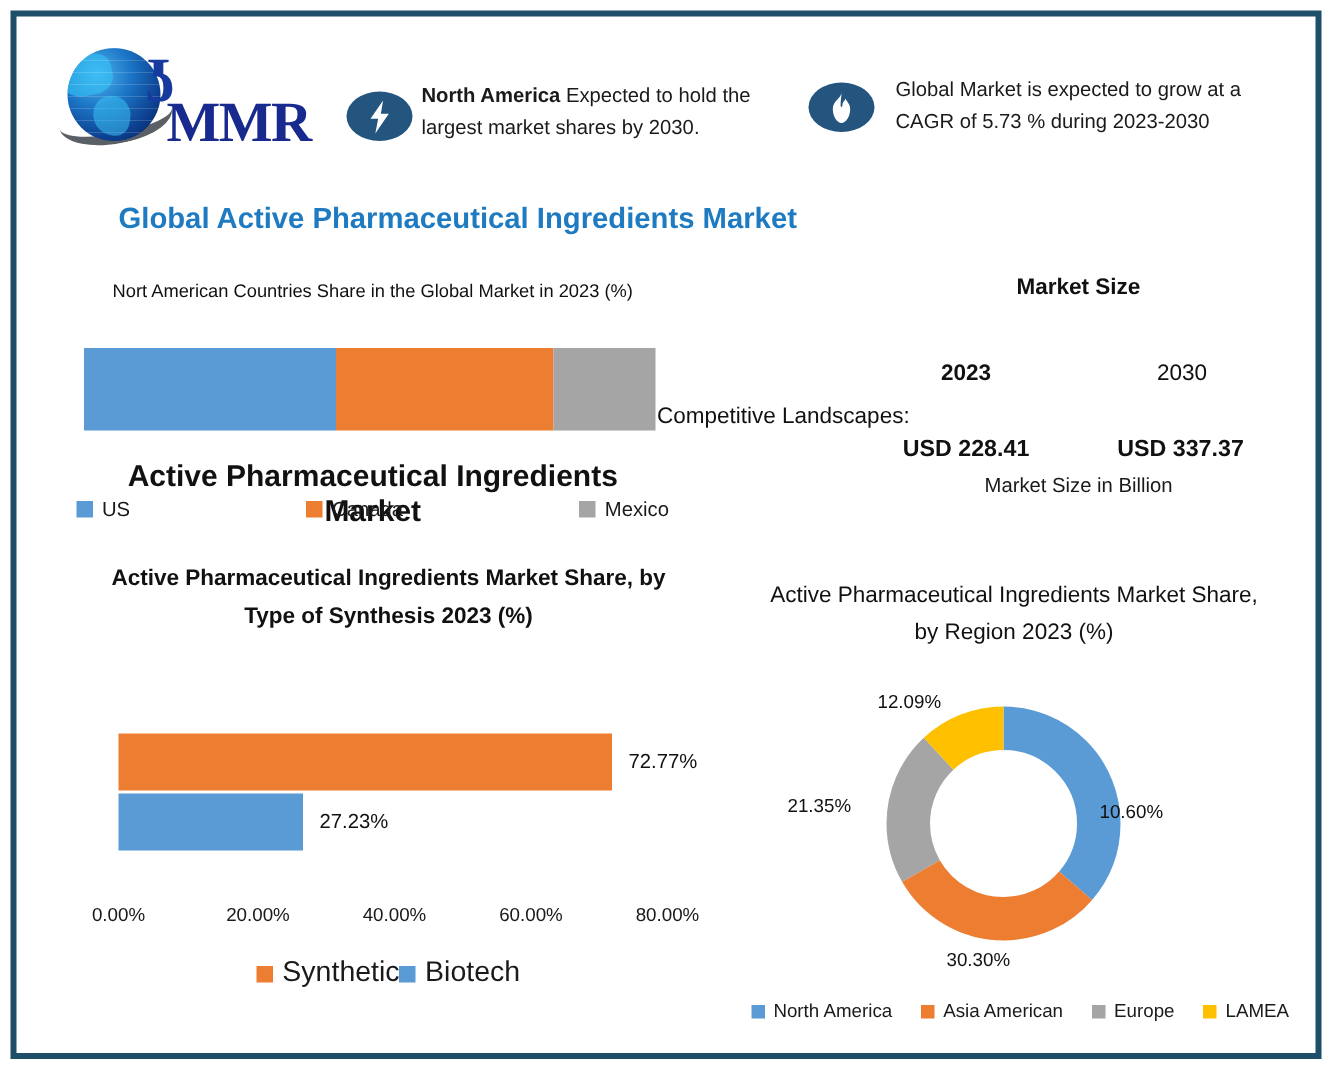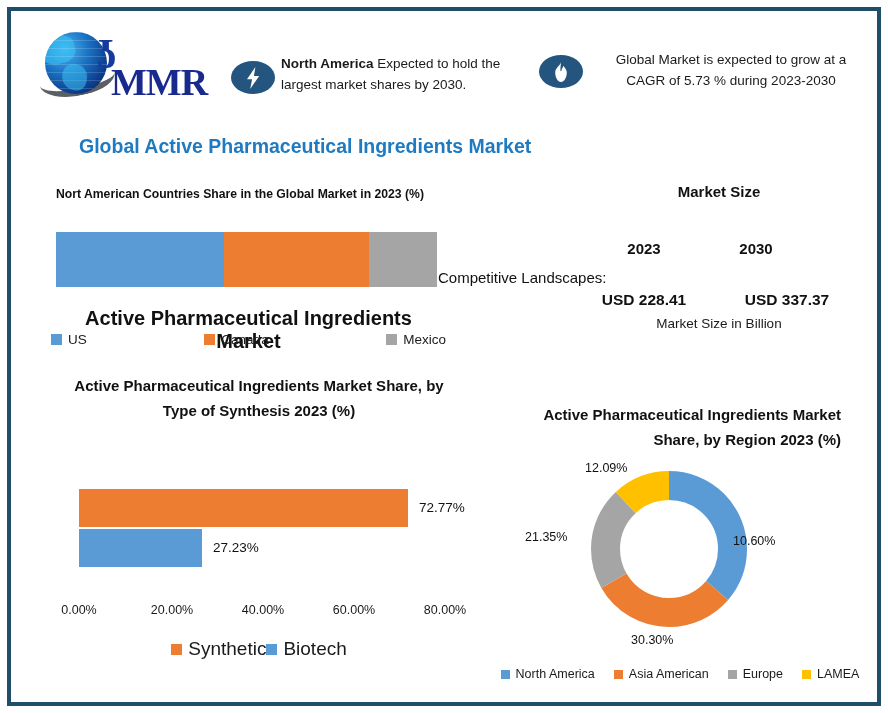--- a/index.html
+++ b/index.html
@@ -78,33 +78,33 @@
   #callout1 { left:220px; top:42px; width:300px; height:52px; }
   #callout1 .ctext {
     position:absolute; left:50px; top:0px; width:250px;
     font-size:13.5px; color:#1a1a1a; line-height:21px;
   }
   #callout1 .ctext b { font-weight:700; }
 
   #callout2 { left:528px; top:38px; width:330px; height:72px; }
   #callout2 .ctext {
     position:absolute; left:58px; top:0px; width:268px;
-    font-size:13.5px; color:#1a1a1a; line-height:21px; text-align:center;
+    font-size:13.5px; color:#1a1a1a; line-height:21px; 
   }
 
   
   #main-title {
     left:68px; top:124px; width:520px;
     font-size:19.5px; font-weight:700; color:#1F7BC1;
   }
 
   
   #sb-title {
     left:45px; top:174px; width:385px;
-    font-size:12.2px; font-weight:700; color:#111; line-height:19px;
+    text-align:center; font-size:12.2px; font-weight:400; color:#111; line-height:19px;
   }
   #stackbar {
     left:45px; top:221px; width:381px; height:55px;
     display:flex;
   }
   #stackbar > div { height:100%; }
   #sb-caption {
     left:40px; top:296px; width:395px; text-align:center;
     font-size:20px; font-weight:700; color:#111;
   }
@@ -114,22 +114,22 @@
     font-size:13.5px; color:#1a1a1a;
   }
   .lg { display:flex; align-items:center; gap:6px; }
   .swatch { width:11px; height:11px; display:inline-block; }
 
   
   #ms-title { left:580px; top:172px; width:256px; text-align:center;
     font-size:15px; font-weight:700; color:#111; }
   #ms-y1 { left:580px; top:229px; width:106px; text-align:center;
     font-size:15px; font-weight:700; color:#111; }
-  #ms-y2 { left:684px; top:229px; width:122px; text-align:center;
-    font-size:15px; font-weight:700; color:#111; }
+  #ms-y2 { left:716px; top:229px; width:122px; text-align:center;
+    font-size:15px; font-weight:400; color:#111; }
   #ms-v1 { left:570px; top:280px; width:126px; text-align:center;
     font-size:15.5px; font-weight:700; color:#111; }
   #ms-v2 { left:706px; top:280px; width:140px; text-align:center;
     font-size:15.5px; font-weight:700; color:#111; }
   #ms-unit { left:580px; top:305px; width:256px; text-align:center;
     font-size:13.5px; color:#1a1a1a; }
   #comp-land { left:427px; top:258px; font-size:15px; color:#111; }
 
   
   #bc-title {
@@ -147,22 +147,22 @@
   }
   #bc-axis span { position:absolute; text-align:center; width:70px; }
   #bc-legend {
     left:58px; top:627px; width:380px;
     display:flex; justify-content:center; 
     font-size:19px; color:#1a1a1a;
   }
 
   
   #dn-title {
-    left:500px; top:373px; width:330px; text-align:right;
-    font-size:15px; font-weight:700; color:#111; line-height:25px;margin-top:18px;
+    left:500px; top:373px; width:330px; text-align:center;
+    font-size:15px; font-weight:400; color:#111; line-height:25px;
   }
   #donut-wrap { left:578px; top:458px; width:160px; height:160px; }
   #donut-svg { position:absolute; left:0; top:0; }
   .dn-label { position:absolute; font-size:12.5px; color:#111; white-space:nowrap; }
   #dn-legend {
     left:484px; top:656px; width:370px;
     display:flex; justify-content:center; gap:19px;
     font-size:12.5px; color:#1a1a1a;
   }
   #dn-legend .swatch { width:9px; height:9px; }

